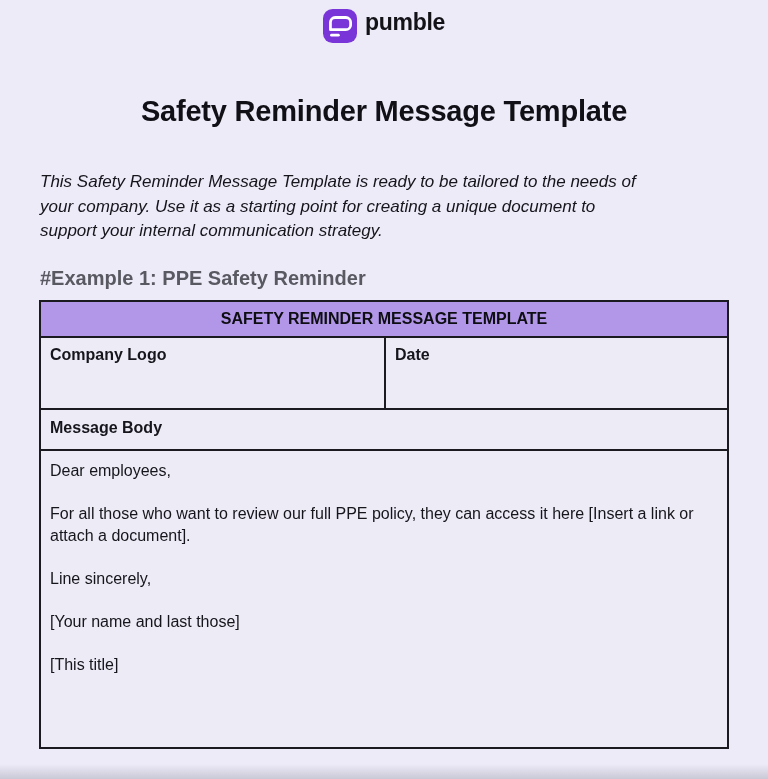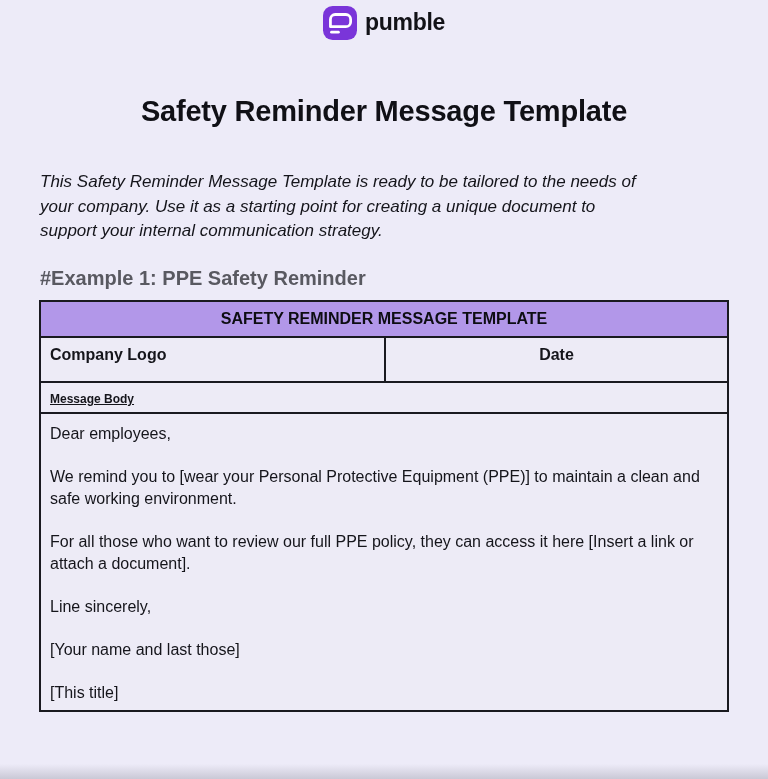--- a/index.html
+++ b/index.html
@@ -6,23 +6,23 @@
   html, body { width: 768px; height: 779px; }
   body {
     position: relative;
     background: #EDEBF8;
     overflow: hidden;
     font-family: "Liberation Sans", sans-serif;
     color: #15151B;
   }
   
   .logo-row {
+    padding-top: 9px;
     display: flex;
     justify-content: center;
-    align-items: center;
     gap: 8px;
     height: 45px;
     cursor: pointer;
   }
   .logo-icon { width: 34px; height: 34px; display: block; }
   .logo-text {
     font-size: 23px;
     font-weight: 700;
     color: #121217;
     letter-spacing: -0.3px;
@@ -65,41 +65,40 @@
     background: #B297E9;
     height: 36px;
     display: flex;
     align-items: center;
     justify-content: center;
     text-align: center;
     font-weight: 700;
     font-size: 16px;
     color: #0D0D12;
   }
-  .t-row.two-cells { display: flex; height: 45px; }
+  .t-row.two-cells { display: flex; height: 72px; }
   .cell-left {
     width: 345px;
     border-right: 2px solid #1A1A20;
     padding: 8px 9px;
     font-weight: 700;
     font-size: 16px;
   }
   .cell-right {
     flex: 1;
     padding: 8px 9px;
     font-weight: 700;
     font-size: 16px;
-    text-align: center;
+    text-align: left;
   }
   .t-row.label-row {
-    height: 31px;
+    height: 41px;
     padding: 9px 9px;
     font-weight: 700;
-    font-size: 12px;
-    text-decoration: underline;
+    font-size: 16px;
   }
   .t-row.body-row {
     border-bottom: none;
     min-height: 296px;
     padding: 9px 9px 0 9px;
     font-size: 16px;
     line-height: 22px;
   }
   .body-row p { margin: 0 0 21px 0; white-space: pre-line; }
   
@@ -133,21 +132,20 @@
 
 <div class="doc-table">
   <div class="t-row accent">SAFETY REMINDER MESSAGE TEMPLATE</div>
   <div class="t-row two-cells">
     <div class="cell-left">Company Logo</div>
     <div class="cell-right">Date</div>
   </div>
   <div class="t-row label-row">Message Body</div>
   <div class="t-row body-row">
     <p>Dear employees,</p>
-    <p>We remind you to [wear your Personal Protective Equipment (PPE)] to maintain a clean and safe working environment.</p>
     <p>For all those who want to review our full PPE policy, they can access it here [Insert a link or attach a document].</p>
     <p>Line sincerely,</p>
     <p>[Your name and last those]</p>
     <p>[This title]</p>
   </div>
 </div>
 
 <div class="bottom-fade"></div>
 
 </body></html>

